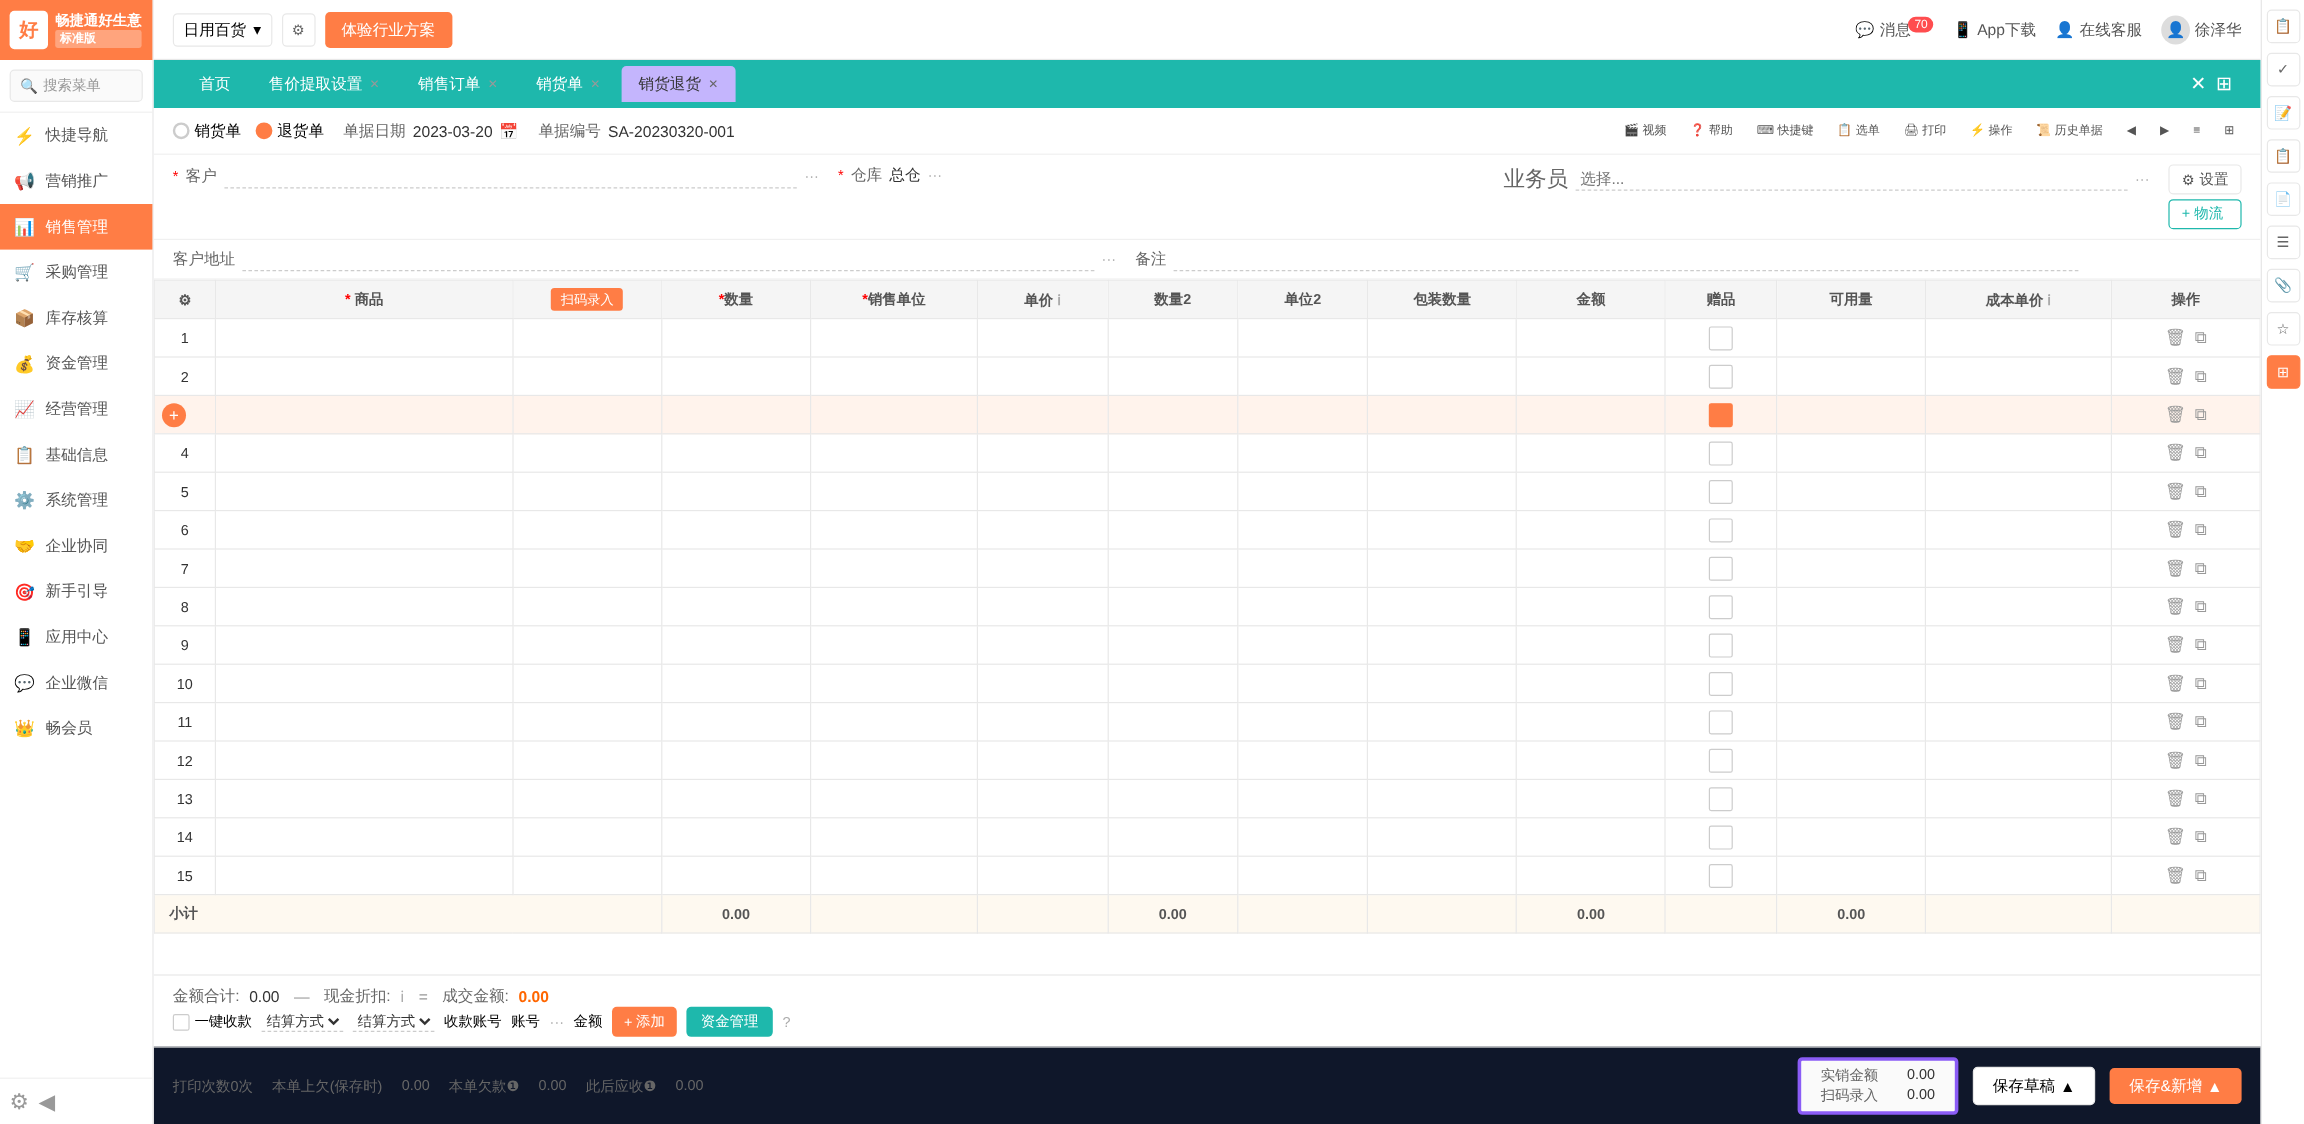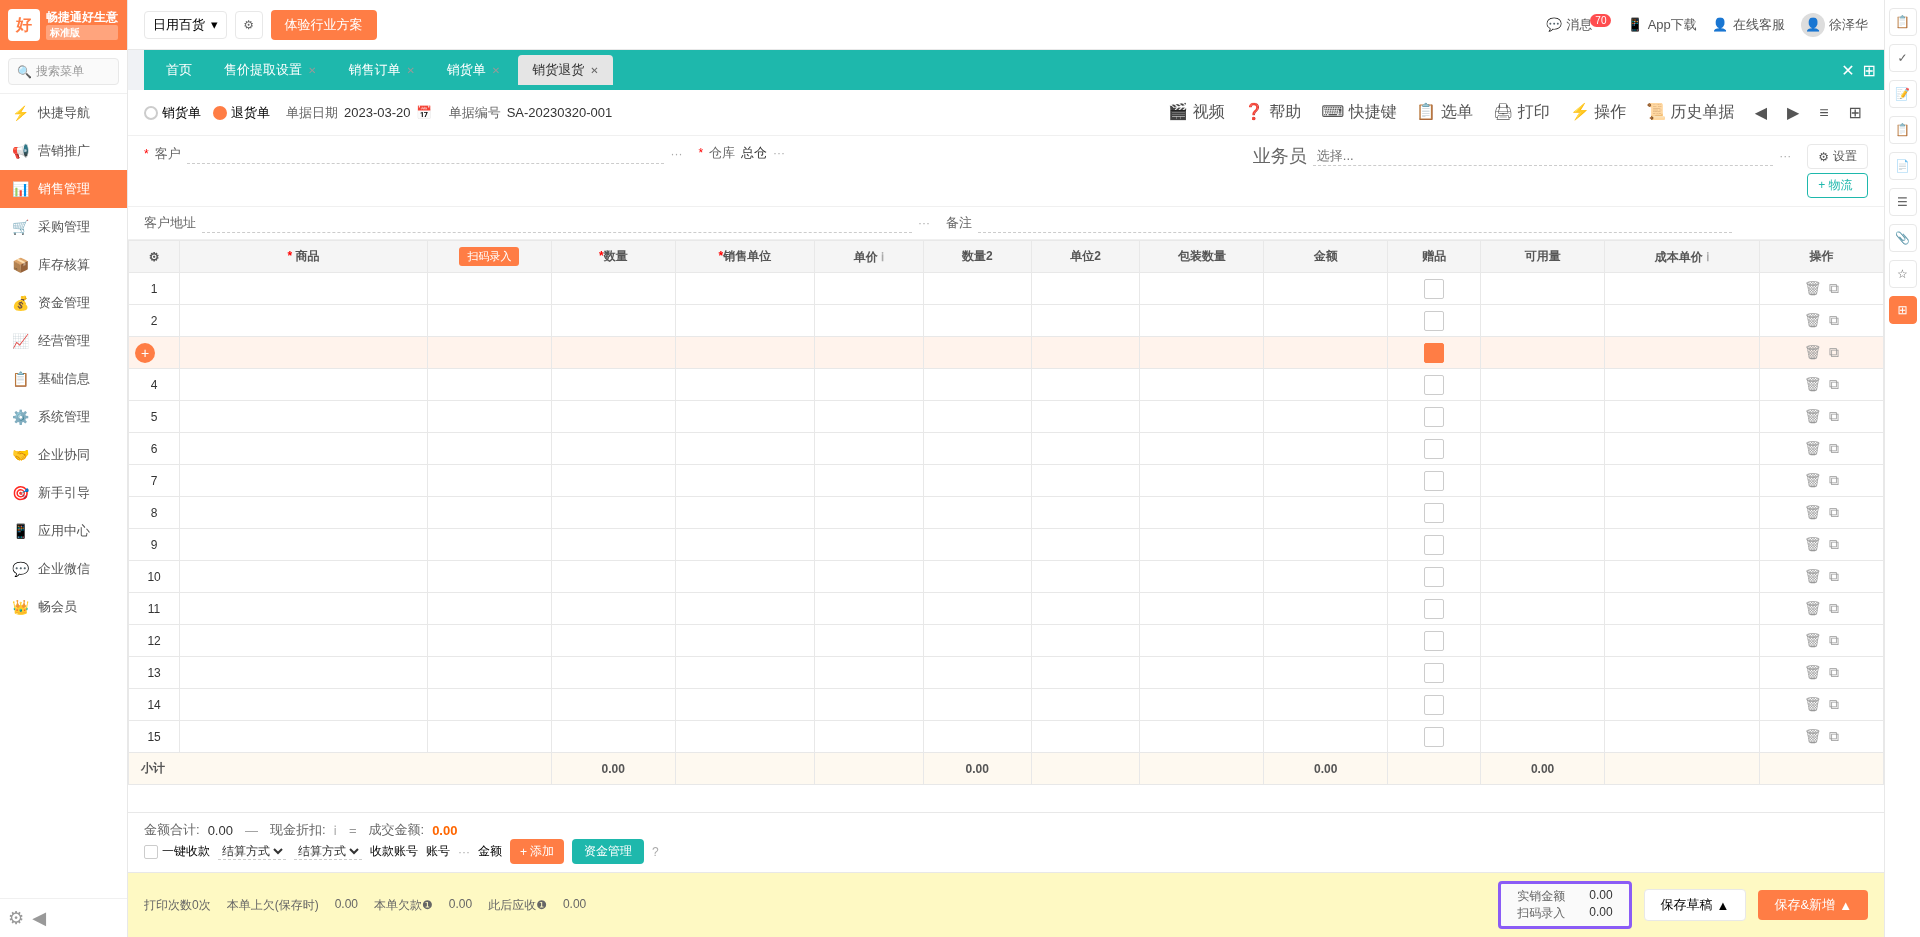--- a/index.html
+++ b/index.html
@@ -126,35 +126,34 @@
       margin-left: -6px;
       margin-top: -8px;
     }
     .avatar { width: 24px; height: 24px; border-radius: 50%; background: #ddd; display: flex; align-items: center; justify-content: center; }
 
     
     .tabs-bar {
       background: #1eb8ac;
       display: flex;
       align-items: center;
-      padding: 0 8px;
+      padding: 0 24px;
       height: 40px;
       gap: 4px;
-      margin-left: 16px;
     }
     .tab {
       padding: 6px 14px;
       border-radius: 4px 4px 0 0;
       cursor: pointer;
       font-size: 13px;
       color: #fff;
       display: flex; align-items: center; gap: 6px;
       background: transparent;
     }
-    .tab.active { background: #e5e5e5; color: #333; border-radius: 4px 4px 0 0; }
+    .tab.active { background: #c4b5fd; color: #333; border-radius: 4px 4px 0 0; }
     .tab-close { font-size: 10px; color: #999; cursor: pointer; }
     .tabs-right { margin-left: auto; display: flex; gap: 8px; }
     .tab-control-btn { color: #fff; cursor: pointer; font-size: 16px; }
 
     
     .content-area {
       flex: 1;
       background: #fff;
       overflow: auto;
       display: flex;
@@ -185,21 +184,21 @@
     .form-label { color: #666; }
     .form-value { color: #333; font-weight: 500; }
     .calendar-icon { color: #aaa; cursor: pointer; }
 
     .form-toolbar {
       margin-left: auto;
       display: flex; align-items: center; gap: 8px;
     }
     .toolbar-btn {
       display: flex; align-items: center; gap: 4px;
-      font-size: 16px; color: #555; cursor: pointer;
+      font-size: 10px; color: #555; cursor: pointer;
       padding: 2px 6px;
     }
     .small-btn {
       border: 1px solid #e8e8e8;
       border-radius: 4px;
       padding: 3px 10px;
       font-size: 12px;
       cursor: pointer;
       background: #fff;
       color: #555;
@@ -303,21 +302,21 @@
       border-radius: 4px;
       padding: 4px 10px;
       cursor: pointer;
       font-size: 12px;
       display: flex; align-items: center; gap: 3px;
     }
 
     
     .page-footer {
       border-top: 1px solid #e8e8e8;
-      background: #fef9c3;
+      background: #0f172a;
       padding: 8px 16px;
       display: flex;
       align-items: center;
       gap: 16px;
       font-size: 12px; color: #666;
     }
     .footer-info { display: flex; gap: 16px; }
     .footer-right { margin-left: auto; display: flex; align-items: center; gap: 12px; }
 
     .save-draft-btn {

